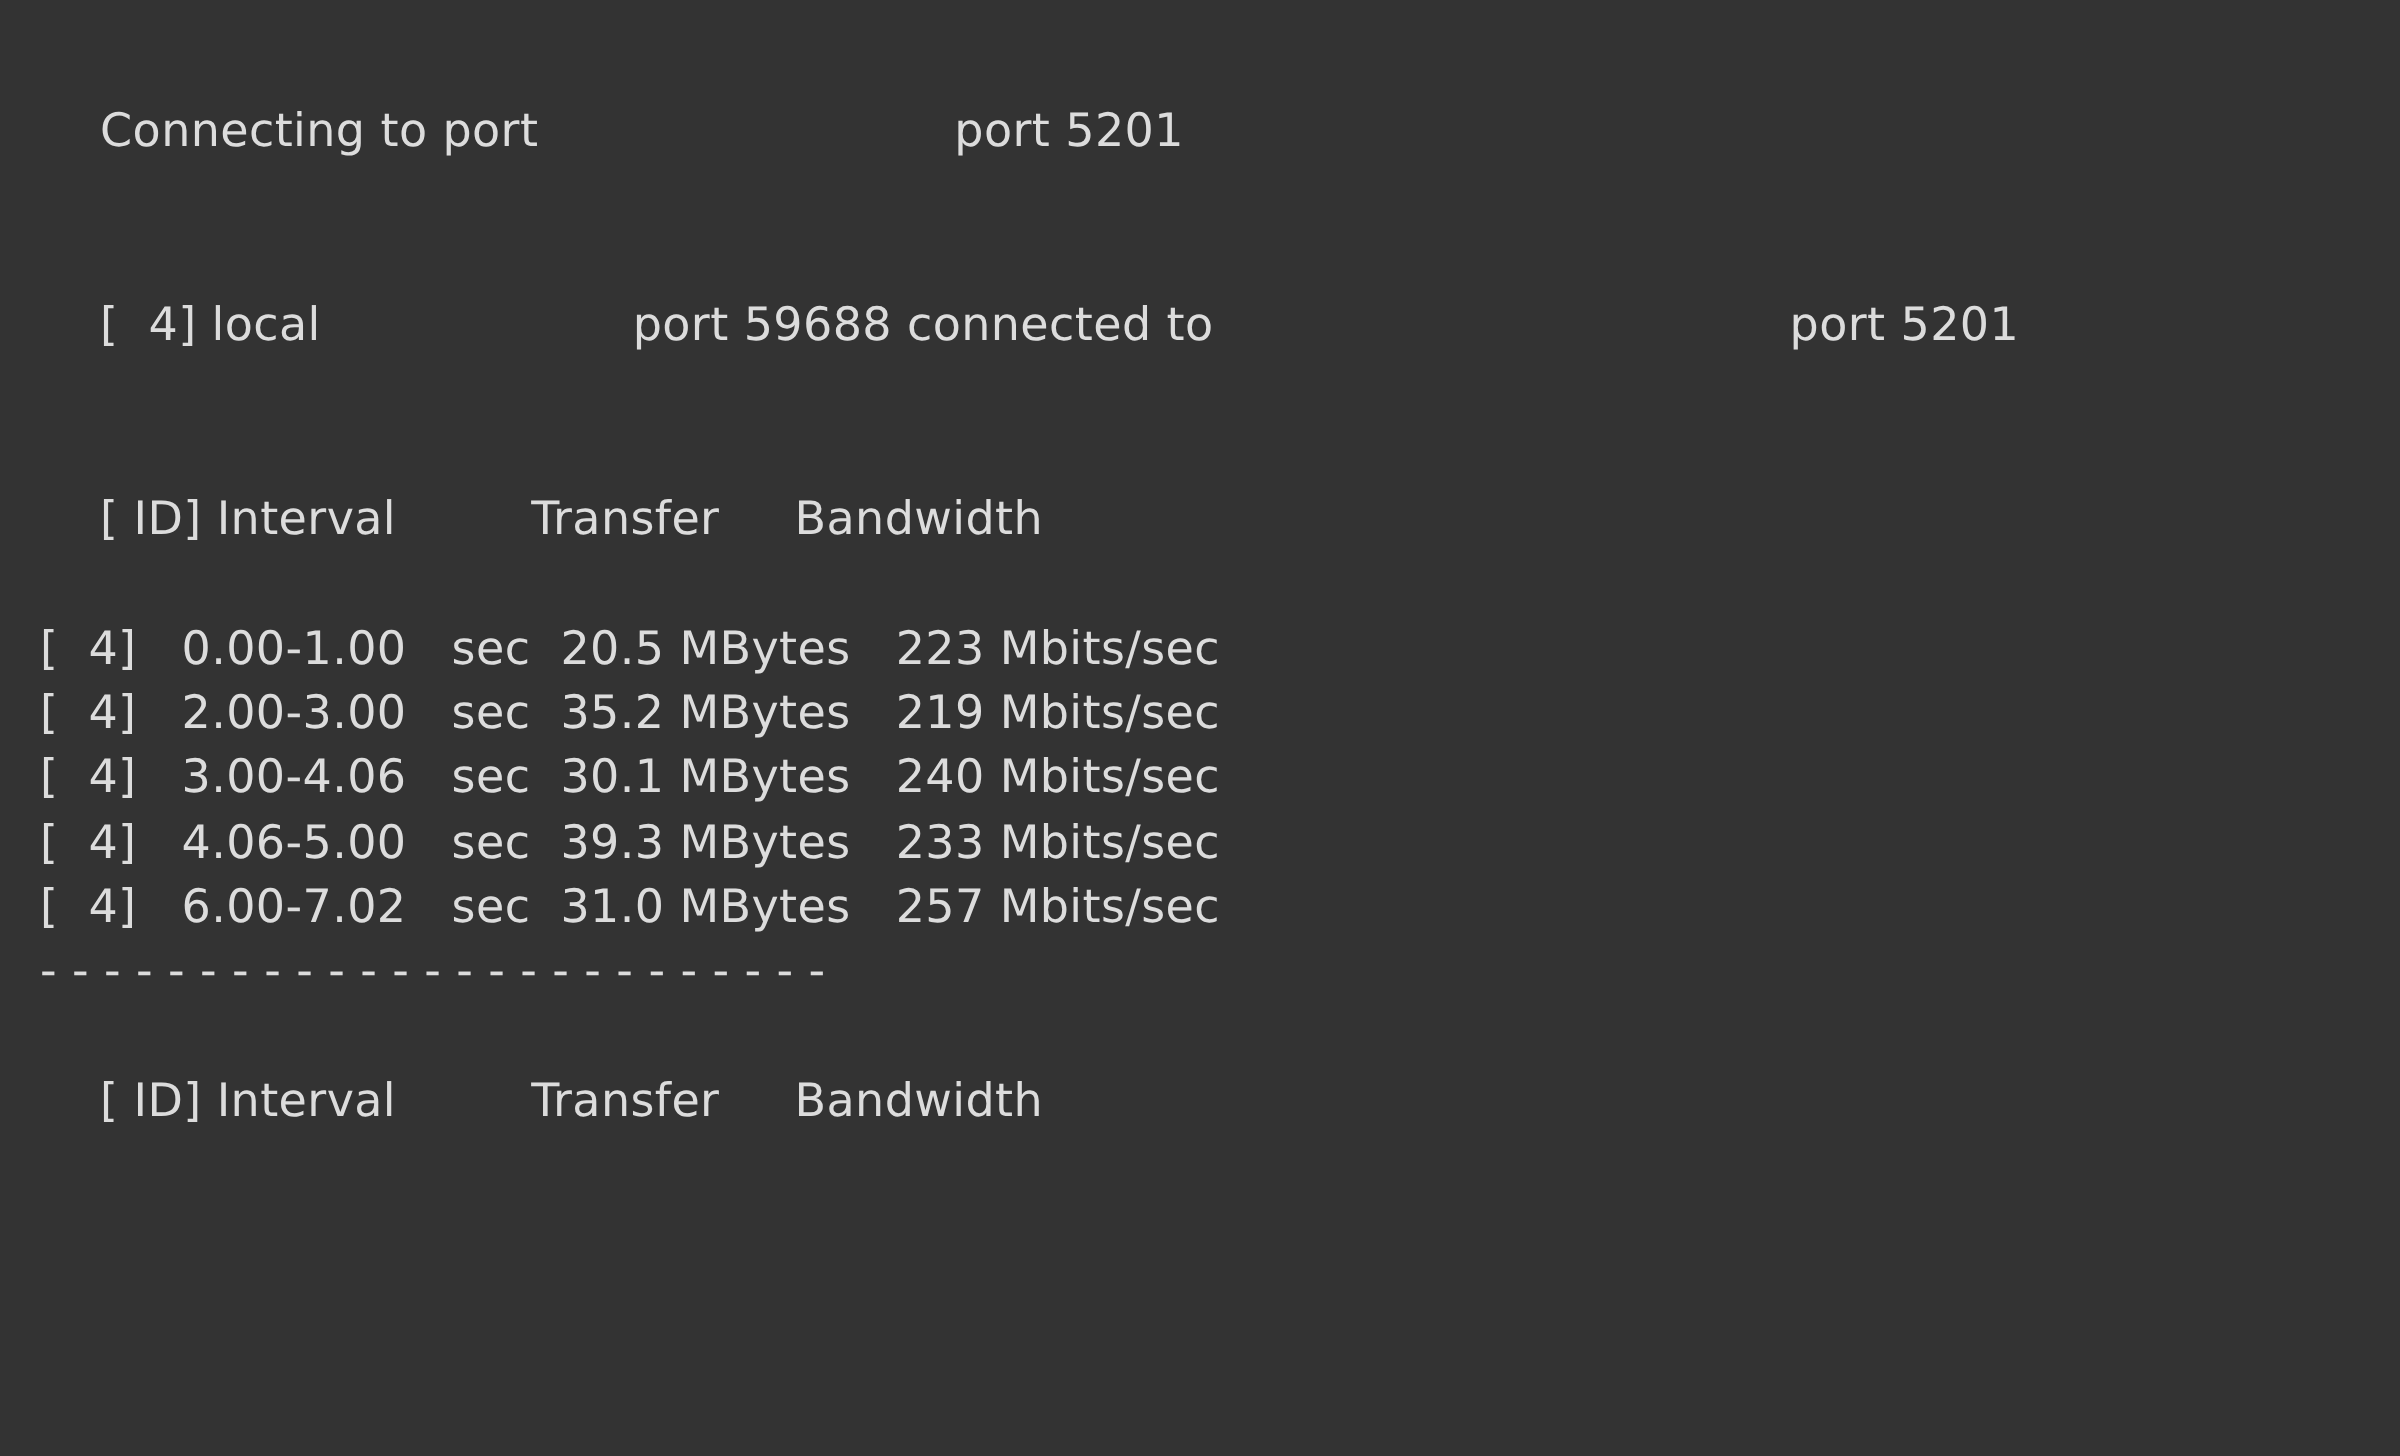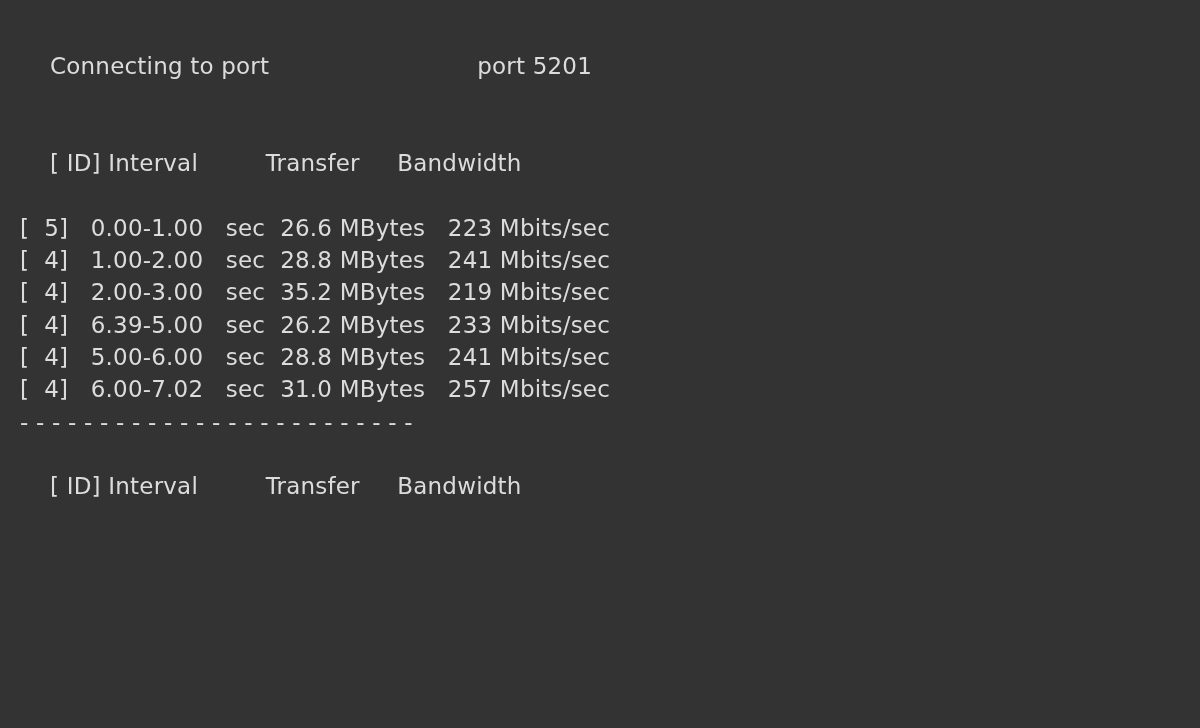--- a/index.html
+++ b/index.html
@@ -27,31 +27,33 @@
 </style>
 </head>
 <body>
 
 <div class="terminal">
 
   <div class="line">
     <span>Connecting to port</span><span class="gap" style="width:208px"></span><span>port</span> <span>5201</span>
   </div>
 
+  <div class="line">
+    <span>[  4] local</span><span class="gap" style="width:156px"></span><span>port</span> <span>59688</span> <span>connected to</span><span class="gap" style="width:288px"></span><span>port</span> <span>5201</span>
+  </div>
 
   <div class="line">
     <span>[ ID]</span> <span>Interval</span>         <span>Transfer</span>     <span>Bandwidth</span>
   </div>
 
   <div id="rows-container">
-      <div class="line">[  5]   0.00-1.00   sec  26.6 MBytes   223 Mbits/sec</div>
-      <div class="line">[  4]   1.00-2.00   sec  28.8 MBytes   241 Mbits/sec</div>
+      <div class="line">[  4]   0.00-1.00   sec  20.5 MBytes   223 Mbits/sec</div>
       <div class="line">[  4]   2.00-3.00   sec  35.2 MBytes   219 Mbits/sec</div>
-      <div class="line">[  4]   6.39-5.00   sec  26.2 MBytes   233 Mbits/sec</div>
-      <div class="line">[  4]   5.00-6.00   sec  28.8 MBytes   241 Mbits/sec</div>
+      <div class="line">[  4]   3.00-4.06   sec  30.1 MBytes   240 Mbits/sec</div>
+      <div class="line">[  4]   4.06-5.00   sec  39.3 MBytes   233 Mbits/sec</div>
       <div class="line">[  4]   6.00-7.02   sec  31.0 MBytes   257 Mbits/sec</div>
     </div>
 
   <div class="line">- - - - - - - - - - - - - - - - - - - - - - - - -</div>
 
   <div class="line">
     <span>[ ID]</span> <span>Interval</span>         <span>Transfer</span>     <span>Bandwidth</span>
   </div>
 
 </div>

